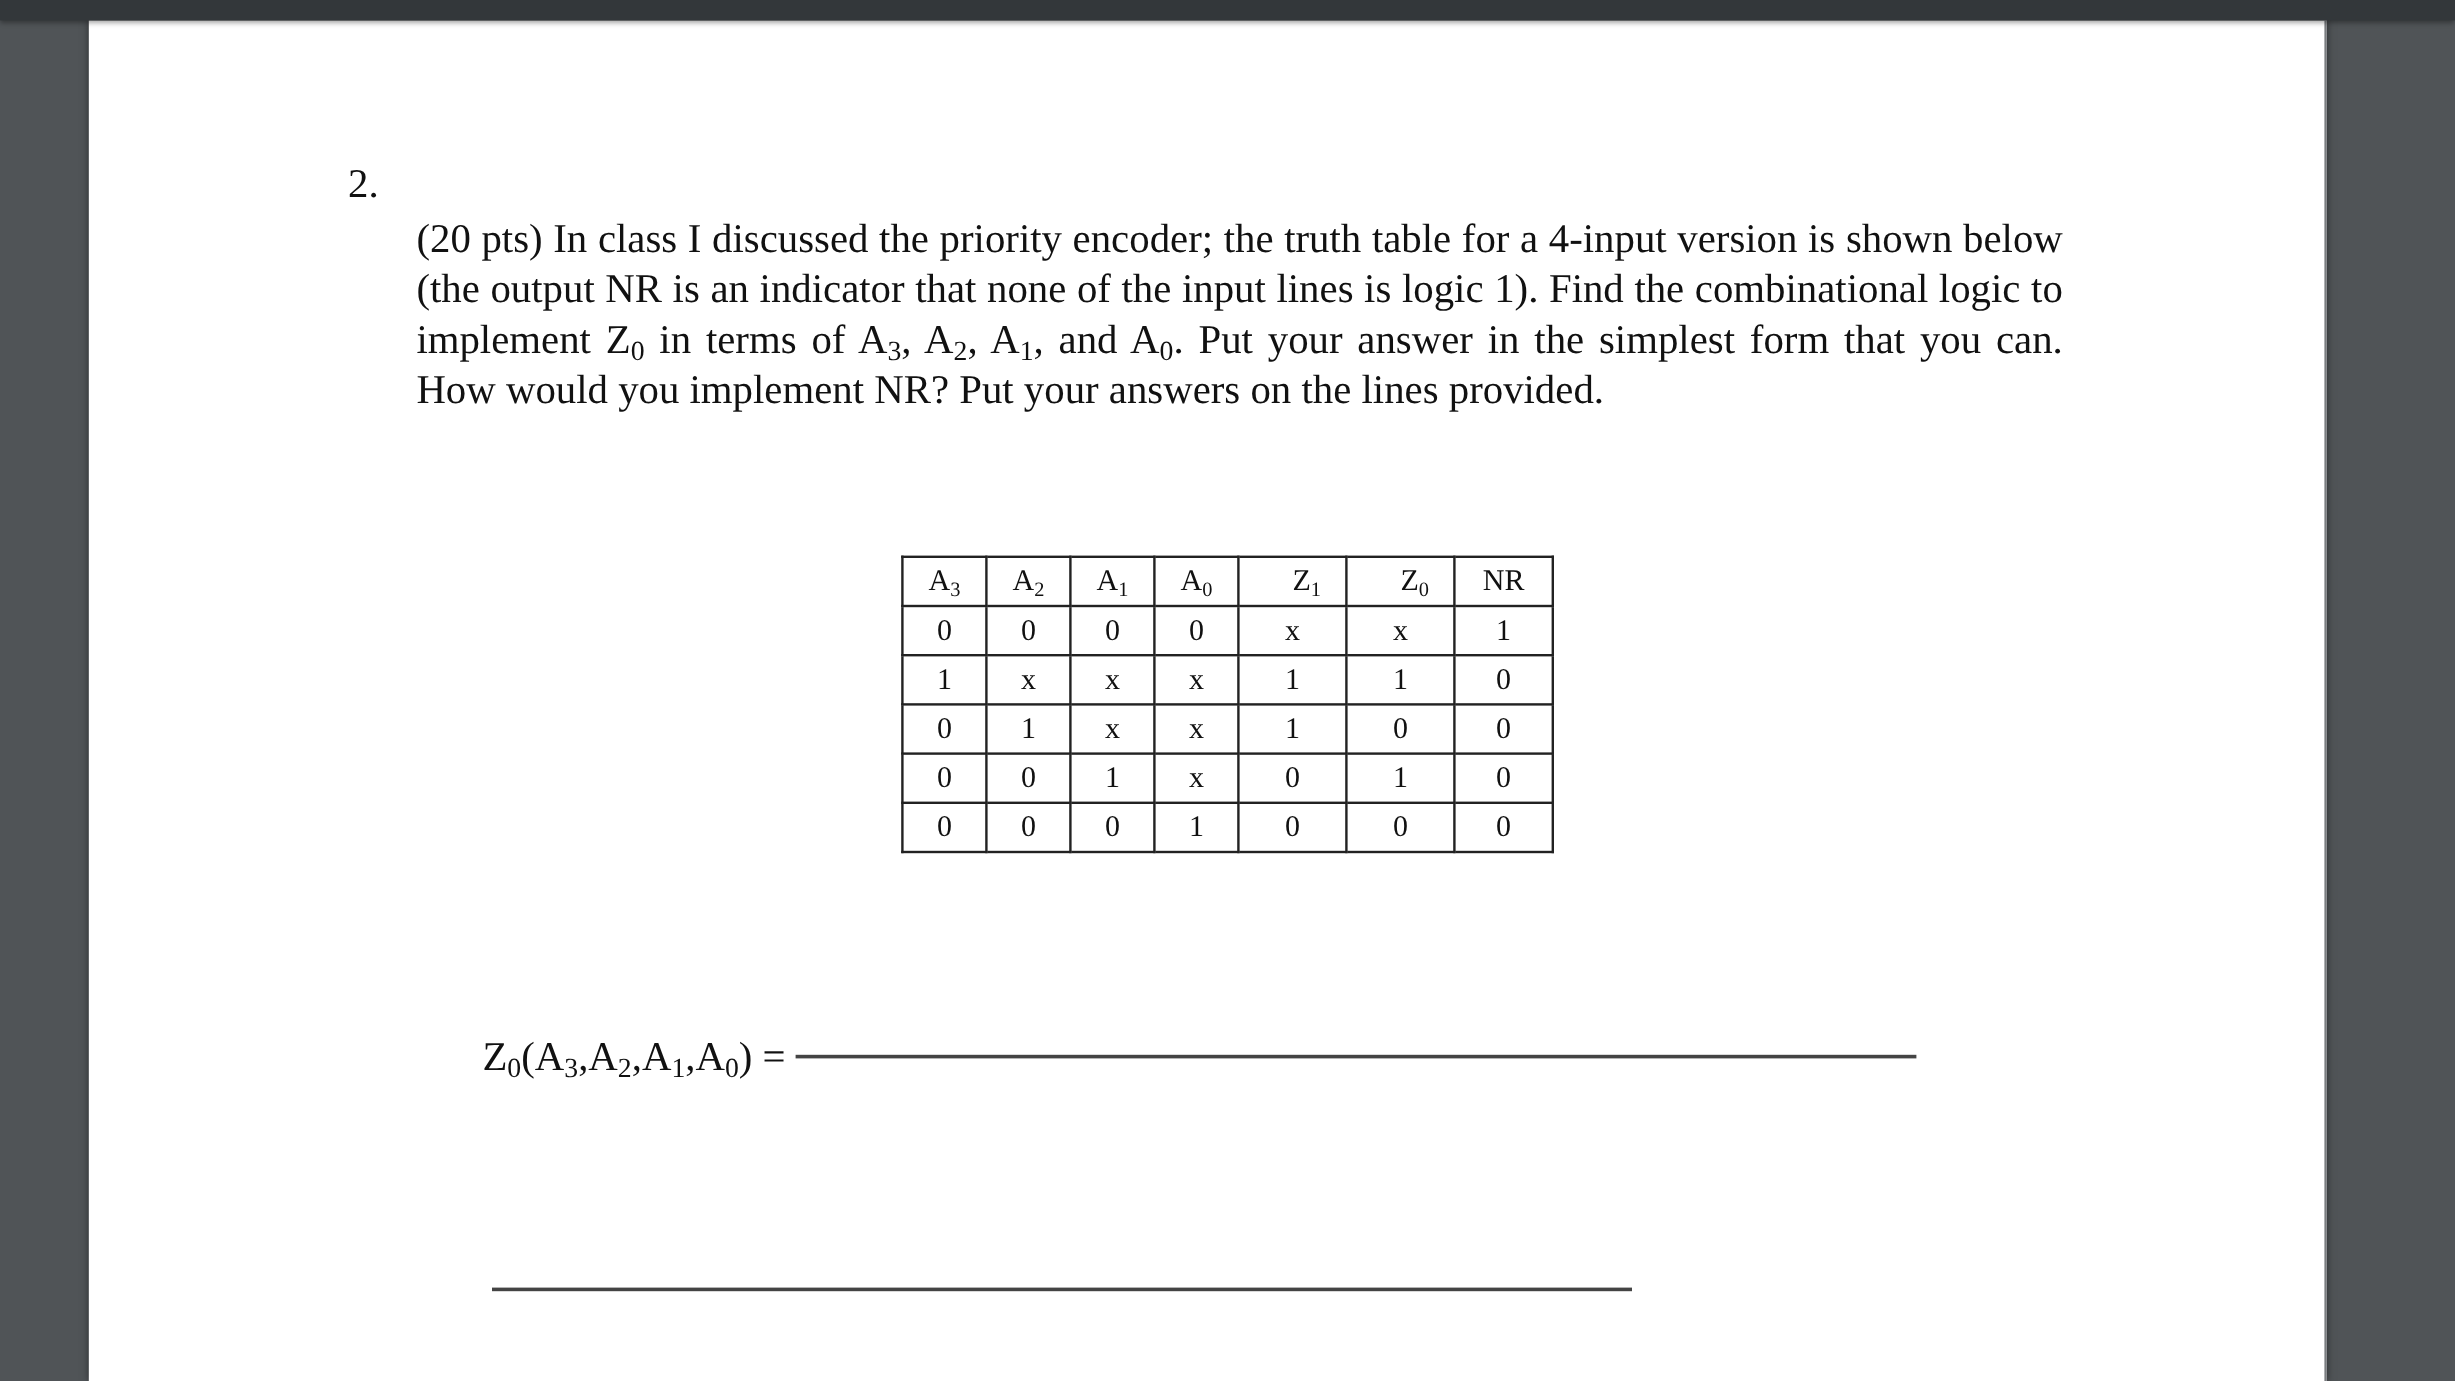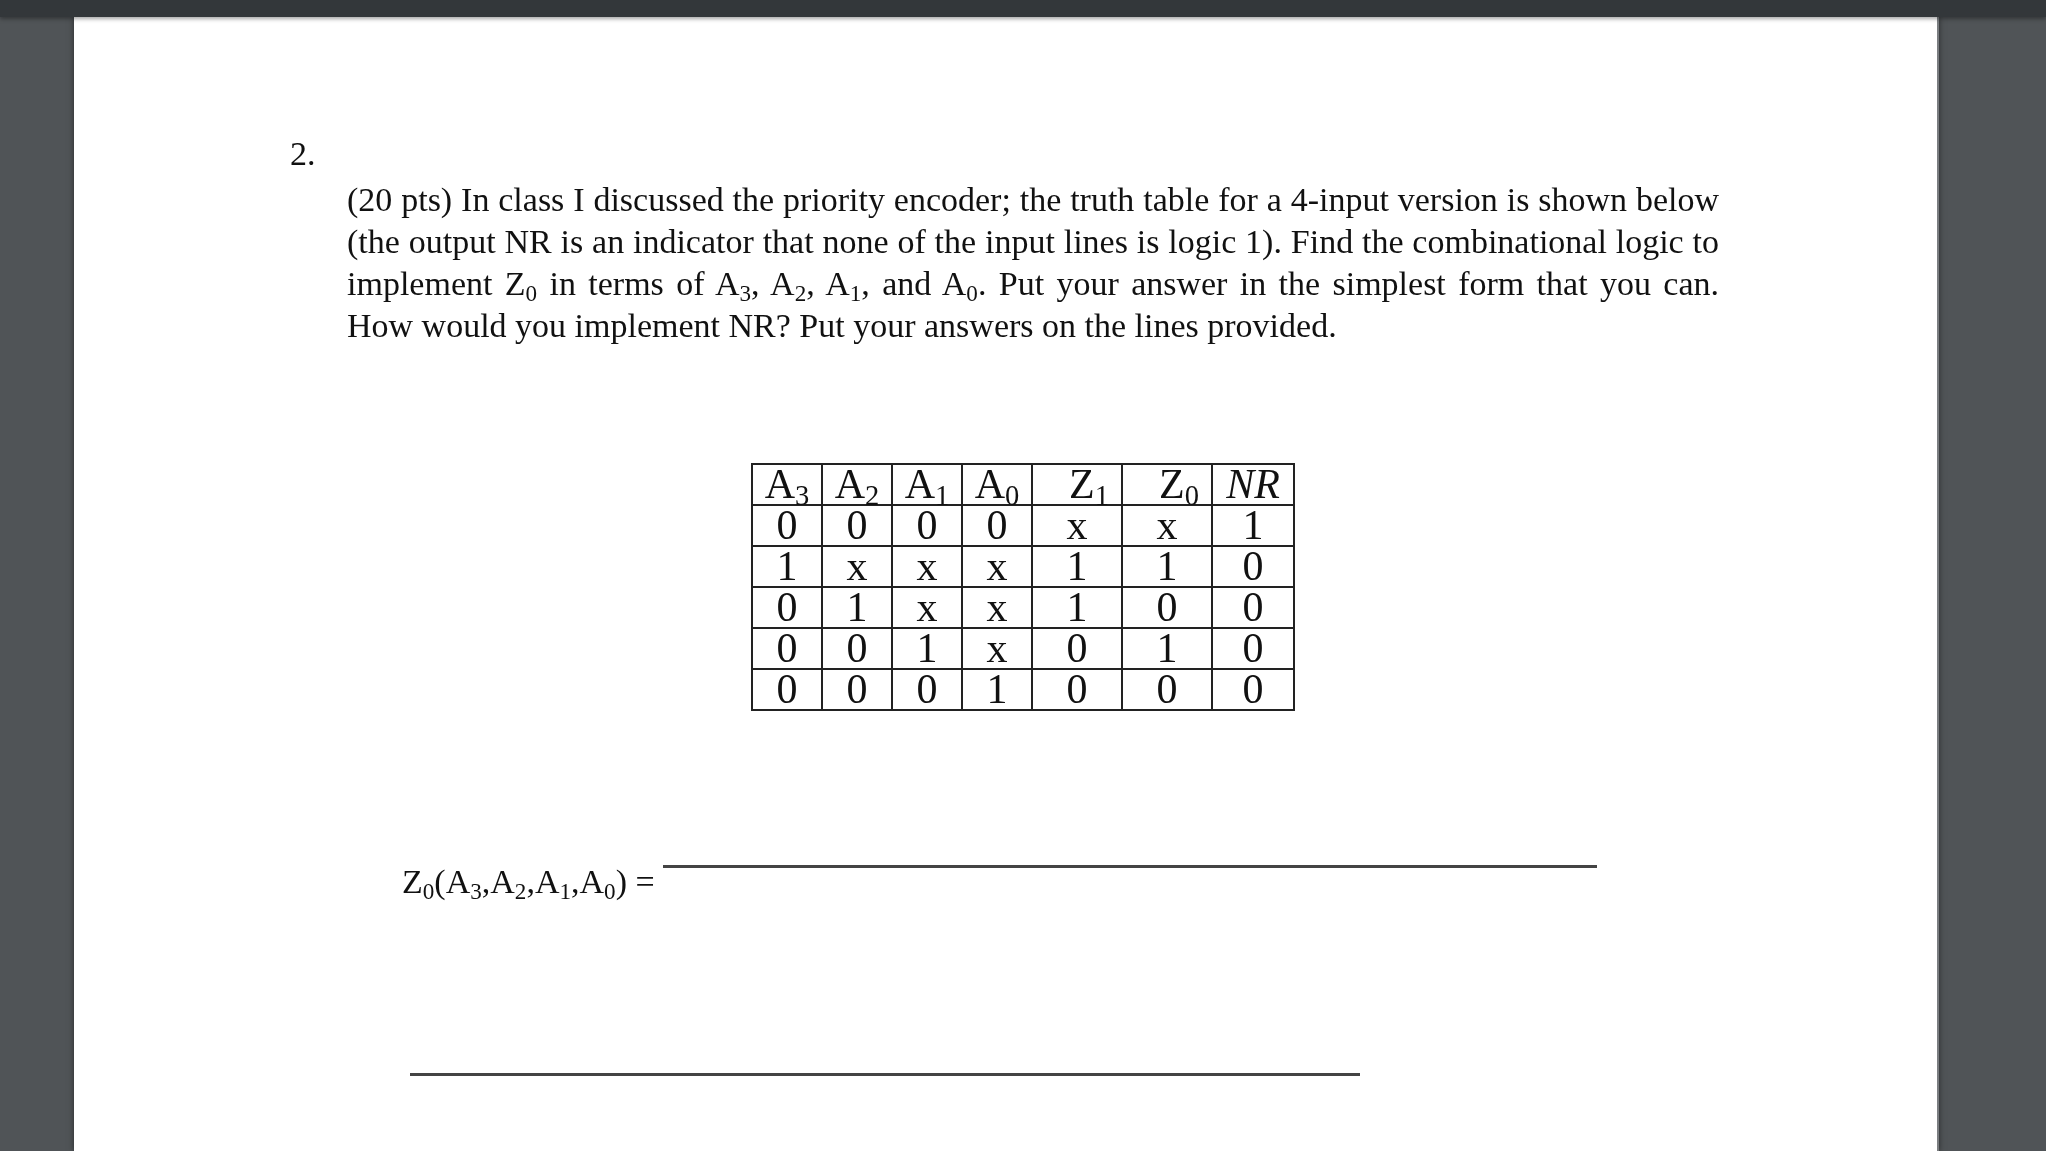--- a/index.html
+++ b/index.html
@@ -16,34 +16,34 @@
   }
   .qnum { position:absolute; left:216px; top:118px; font-size:34px; color:#111; }
   .qtext {
     position:absolute; left:273px; top:118px; width:1372px;
     font-size:34px; line-height:42px; color:#111; text-align:justify;
     text-align-last:left;
     margin-top:44px;
   }
   .truth {
     position:absolute; left:677px; top:446px;
-    border-collapse:collapse; font-size:42px; color:#111;border-radius:12px;
+    border-collapse:collapse; font-size:25px; color:#111;border-radius:12px;
   }
   .truth td, .truth th {
     border:2px solid #222; height:39px; padding:0; text-align:center;
     font-weight:normal; vertical-align:middle; line-height:39px;
   }
   .truth th { width:68px; }
   .truth th.nr { width:80px; }
   .truth th.z { width:64px;padding-left:24px; }
   sub { font-size:0.68em; vertical-align:-0.25em; line-height:0; }
-  .answer { position:absolute; left:328px; font-size:34px; color:#111; display:flex; align-items:flex-start; }
+  .answer { position:absolute; left:328px; font-size:34px; color:#111; display:flex; align-items:center; }
   .answer .line { border-bottom:3px solid #444; height:2px; margin-left:8px; margin-bottom:6px; }
   .z0 { top:846px; }
-  .nr { top:1054px;font-style:italic; }
+  .nr { top:1054px; }
 </style>
 </head>
 <body>
 
 <div class="topbar"></div>
 
 <div class="page">
   <div class="qnum">2.</div>
   <div class="qtext" id="qtext">(20 pts) In class I discussed the priority encoder; the truth table for a 4-input version is shown below (the output NR is an indicator that none of the input lines is logic 1). Find the combinational logic to implement Z<sub>0</sub> in terms of A<sub>3</sub>, A<sub>2</sub>, A<sub>1</sub>, and A<sub>0</sub>. Put your answer in the simplest form that you can. How would you implement NR? Put your answers on the lines provided.</div>
 

